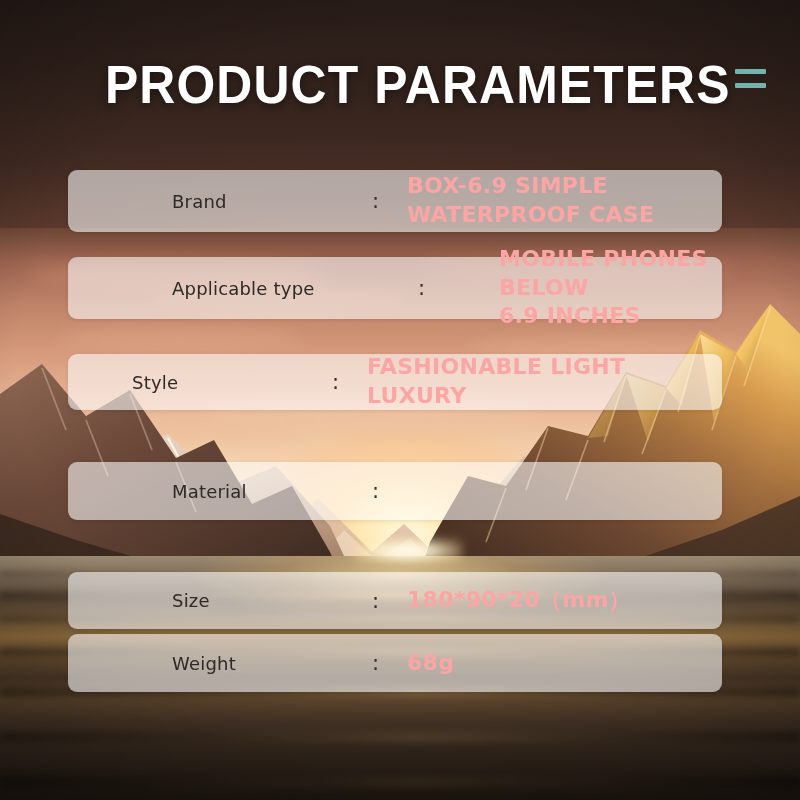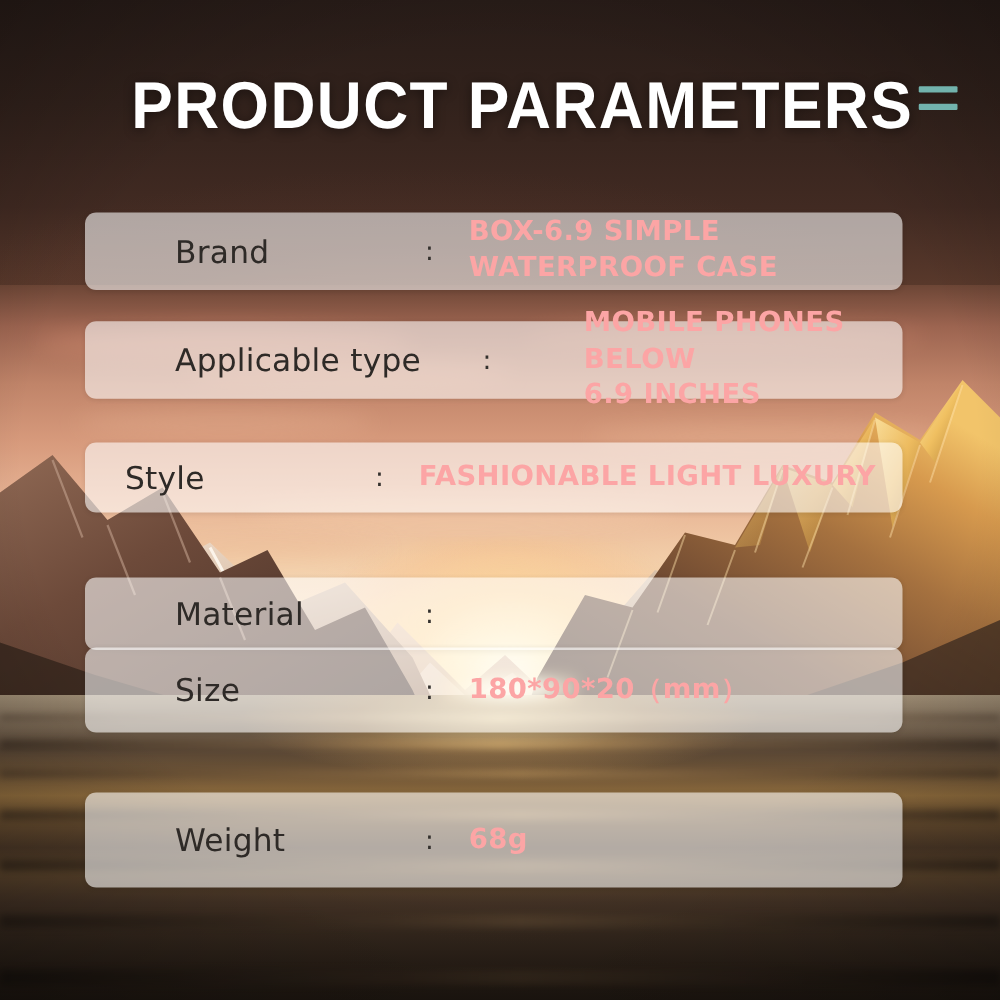--- a/index.html
+++ b/index.html
@@ -187,25 +187,26 @@
     border-radius: 9px;
     background: rgba(255,255,255,0.58);
     box-shadow: 0 1px 4px rgba(0,0,0,0.10);
     display: flex;
     align-items: center;
     box-sizing: border-box;
     padding-left: 72px;
   }
   .row-label {
     flex: 0 0 200px;
-    font-size: 25px;
+    font-size: 18px;
     font-weight: 400;
     color: #2e2a27;
     letter-spacing: 0.2px;
     font-family: "DejaVu Sans", sans-serif;
+    margin-left: 32px;
   }
   .row-colon {
     flex: 0 0 35px;
     font-size: 21px;
     color: #33302d;
     font-family: "DejaVu Sans", sans-serif;
   }
   .row-value {
     flex: 1 1 auto;
     font-size: 22px;
@@ -352,26 +353,26 @@
       <div class="row-label">Style</div>
       <div class="row-colon">:</div>
       <div class="row-value">FASHIONABLE  LIGHT LUXURY</div>
     </div>
 
     <div class="row" id="row3" style="top: 462px; height: 58px;">
       <div class="row-label">Material</div>
       <div class="row-colon">:</div>
     </div>
 
-    <div class="row" id="row4" style="top: 518px; height: 68px;">
+    <div class="row" id="row4" style="top: 572px; height: 57px;">
       <div class="row-label">Size</div>
       <div class="row-colon">:</div>
       <div class="row-value">180*90*20（mm）</div>
     </div>
 
-    <div class="row" id="row5" style="top: 634px; height: 76px;">
+    <div class="row" id="row5" style="top: 634px; height: 58px;">
       <div class="row-label">Weight</div>
       <div class="row-colon">:</div>
       <div class="row-value">68g</div>
     </div>
 
   </div>
 </div>
 
 </body></html>

